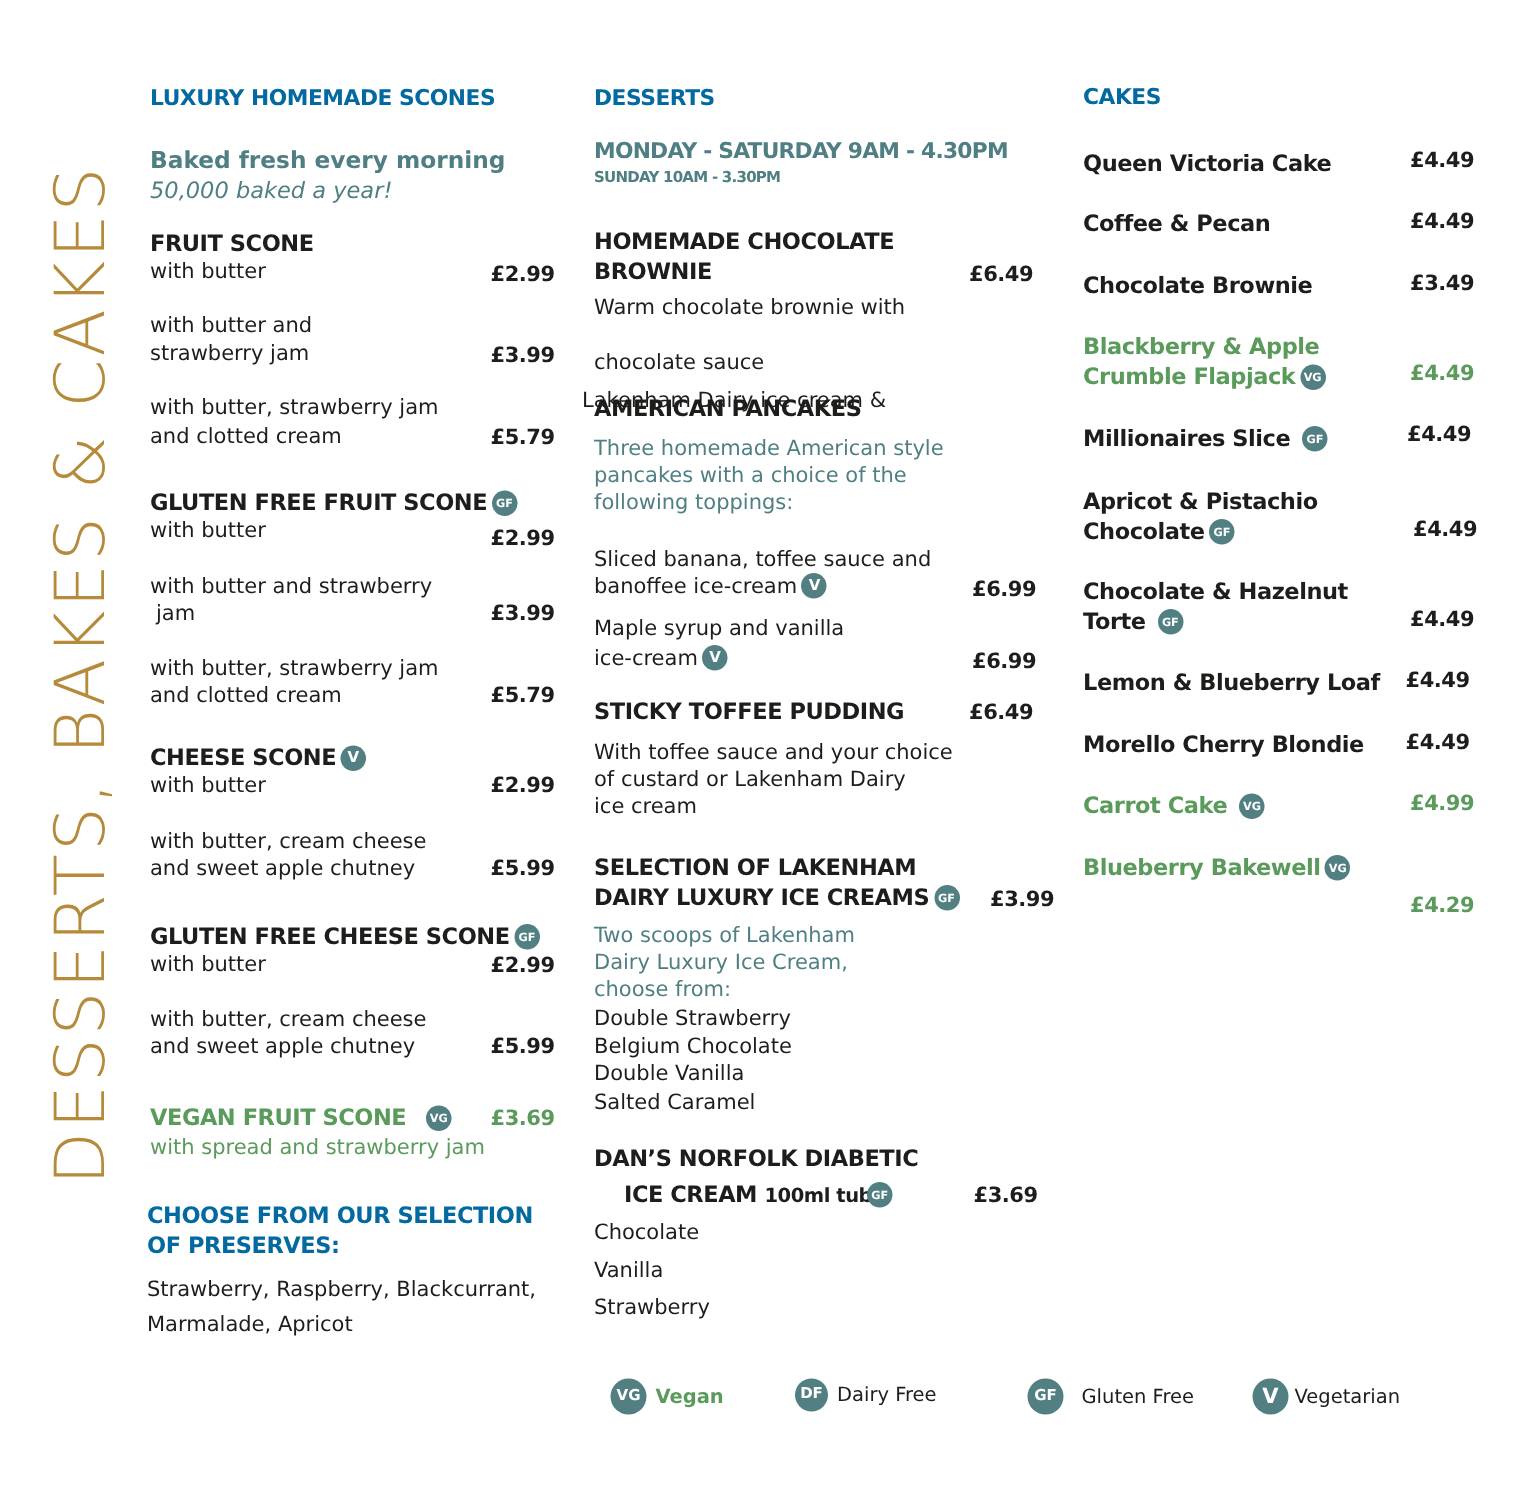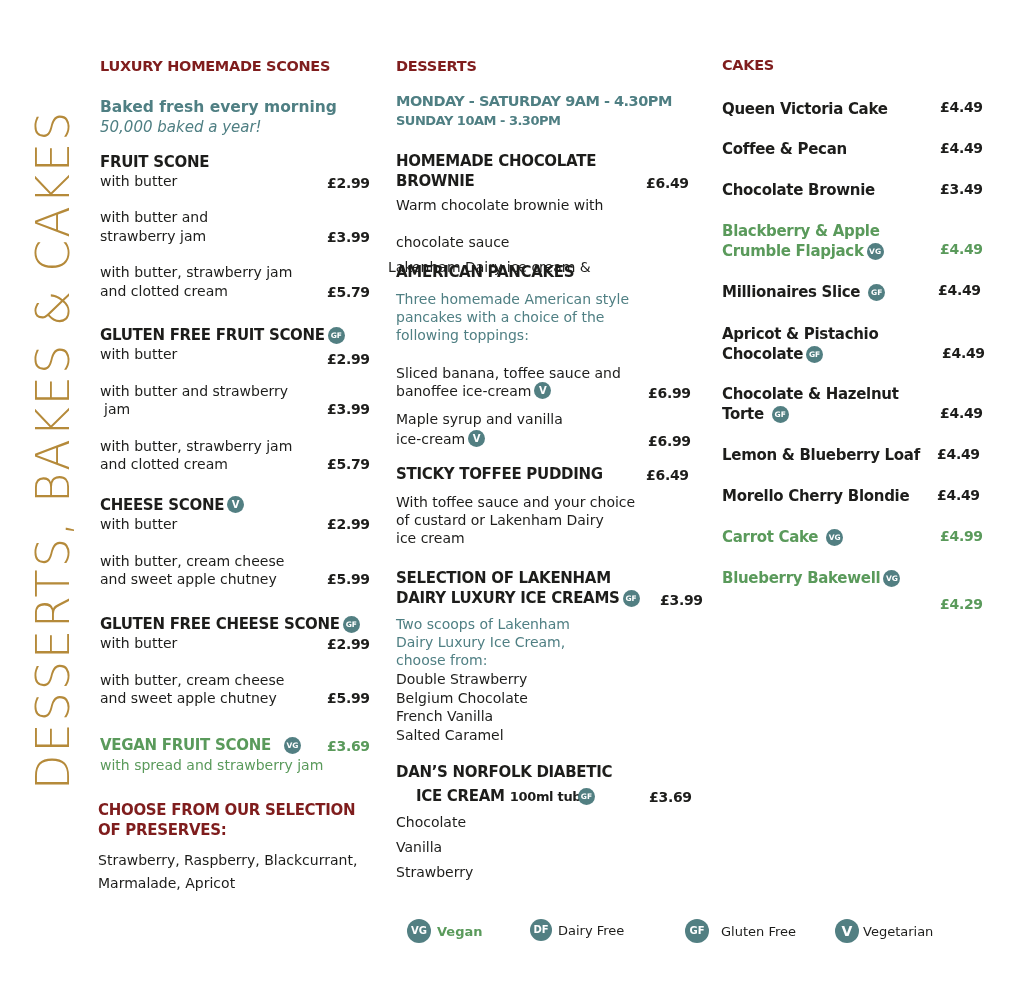--- a/index.html
+++ b/index.html
@@ -8,21 +8,21 @@
     font-family: "DejaVu Sans", sans-serif; color: #1d1d1b;
   }
   .abs { position: absolute; }
   .side-title {
     position: absolute; left: 30px; top: 790px;
     transform-origin: 0 0; transform: rotate(-90deg);
     font-family: "DejaVu Sans", sans-serif; font-weight: 200;
     font-size: 46px; letter-spacing: 2px; color: #b58a3a; white-space: nowrap;
     line-height: 46px; -webkit-text-stroke: 0; font-stretch: condensed;
   }
-  .gold { color: #7f1d1d; }
+  .gold { color: #0369a1; }
   .teal { color: #4f7f83; }
   .green { color: #5a9a5b; }
   .sec-head { font-weight: bold; font-size: 14.5px; letter-spacing: -0.3px; }
   .item-title { font-weight: bold; font-size: 15px; letter-spacing: -0.3px; line-height: 19px; }
   .desc { font-size: 14px; line-height: 18.5px; }
   .price { font-weight: bold; font-size: 14px; letter-spacing: -0.3px; }
   .badge {
     display: inline-block; width: 17px; height: 17px; border-radius: 50%;
     background: #527f82; color: #fff; font-size: 7.5px; font-weight: bold;
     text-align: center; line-height: 17px; vertical-align: 2px; margin-left: 3px;
@@ -95,21 +95,21 @@
 <div class="abs price green" style="left:327px;top:738px;">£3.69</div>
 <div class="abs desc green" style="left:100px;top:756px;">with spread and strawberry jam</div>
 
 <div class="abs sec-head gold" style="left:98px;top:801px;font-size:15px;">CHOOSE FROM OUR SELECTION</div>
 <div class="abs sec-head gold" style="left:98px;top:821px;font-size:15px;">OF PRESERVES:</div>
 <div class="abs desc" style="left:98px;top:851px;">Strawberry, Raspberry, Blackcurrant,</div>
 <div class="abs desc" style="left:98px;top:874px;">Marmalade, Apricot</div>
 
 <div class="abs sec-head gold" style="left:396px;top:58px;">DESSERTS</div>
 <div class="abs teal" style="left:396px;top:93px;font-size:14.5px;font-weight:bold;letter-spacing:-0.5px;">MONDAY - SATURDAY 9AM - 4.30PM</div>
-<div class="abs teal" style="left:396px;top:113px;font-size:13px;font-weight:bold;letter-spacing:-0.5px;">SUNDAY 10AM - 3.30PM</div>
+<div class="abs teal" style="left:396px;top:113px;font-size:10px;font-weight:bold;letter-spacing:-0.5px;">SUNDAY 10AM - 3.30PM</div>
 
 <div class="abs item-title" style="left:396px;top:152px;">HOMEMADE CHOCOLATE</div>
 <div class="abs item-title" style="left:396px;top:172px;">BROWNIE</div>
 <div class="abs price" style="left:646px;top:175px;">£6.49</div>
 <div class="abs desc" style="left:396px;top:196px;">Warm chocolate brownie with</div>
 <div class="abs desc" style="left:388px;top:214px;margin-top:44px;">Lakenham Dairy ice cream &amp;</div>
 <div class="abs desc" style="left:396px;top:233px;">chocolate sauce</div>
 
 <div class="abs item-title" style="left:396px;top:263px;">AMERICAN PANCAKES</div>
 <div class="abs desc teal" style="left:396px;top:290px;">Three homemade American style</div>
@@ -137,21 +137,21 @@
 <div class="abs item-title" style="left:396px;top:569px;">SELECTION OF LAKENHAM</div>
 <div class="abs item-title" style="left:396px;top:589px;">
   <span>DAIRY LUXURY ICE CREAMS</span><span class="badge">GF</span>
 </div>
 <div class="abs price" style="left:660px;top:592px;">£3.99</div>
 <div class="abs desc teal" style="left:396px;top:615px;">Two scoops of Lakenham</div>
 <div class="abs desc teal" style="left:396px;top:633px;">Dairy Luxury Ice Cream,</div>
 <div class="abs desc teal" style="left:396px;top:651px;">choose from:</div>
 <div class="abs desc" style="left:396px;top:670px;">Double Strawberry</div>
 <div class="abs desc" style="left:396px;top:689px;">Belgium Chocolate</div>
-<div class="abs desc" style="left:396px;top:707px;">French Vanilla</div>
+<div class="abs desc" style="left:396px;top:707px;">Double Vanilla</div>
 <div class="abs desc" style="left:396px;top:726px;">Salted Caramel</div>
 
 <div class="abs item-title" style="left:396px;top:763px;">DAN’S NORFOLK DIABETIC</div>
 <div class="abs item-title" style="left:416px;top:787px;">
   <span>ICE CREAM</span>
   <span style="font-size:13px;">100ml tub</span>
 </div>
 <span class="abs badge" style="left:578px;top:788px;margin:0;">GF</span>
 <div class="abs price" style="left:649px;top:789px;">£3.69</div>
 <div class="abs desc" style="left:396px;top:813px;">Chocolate</div>

